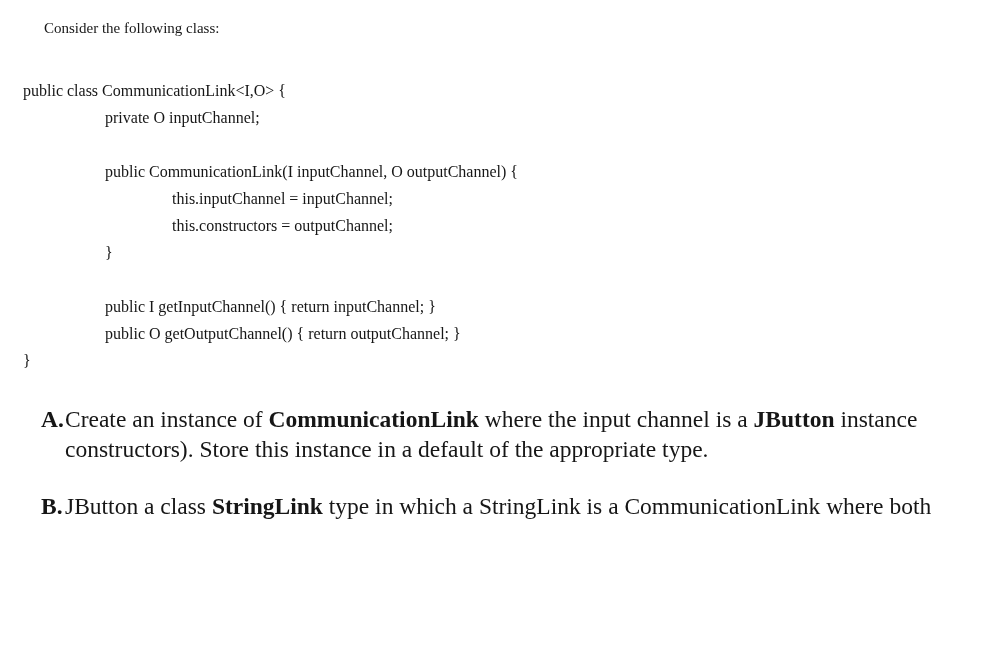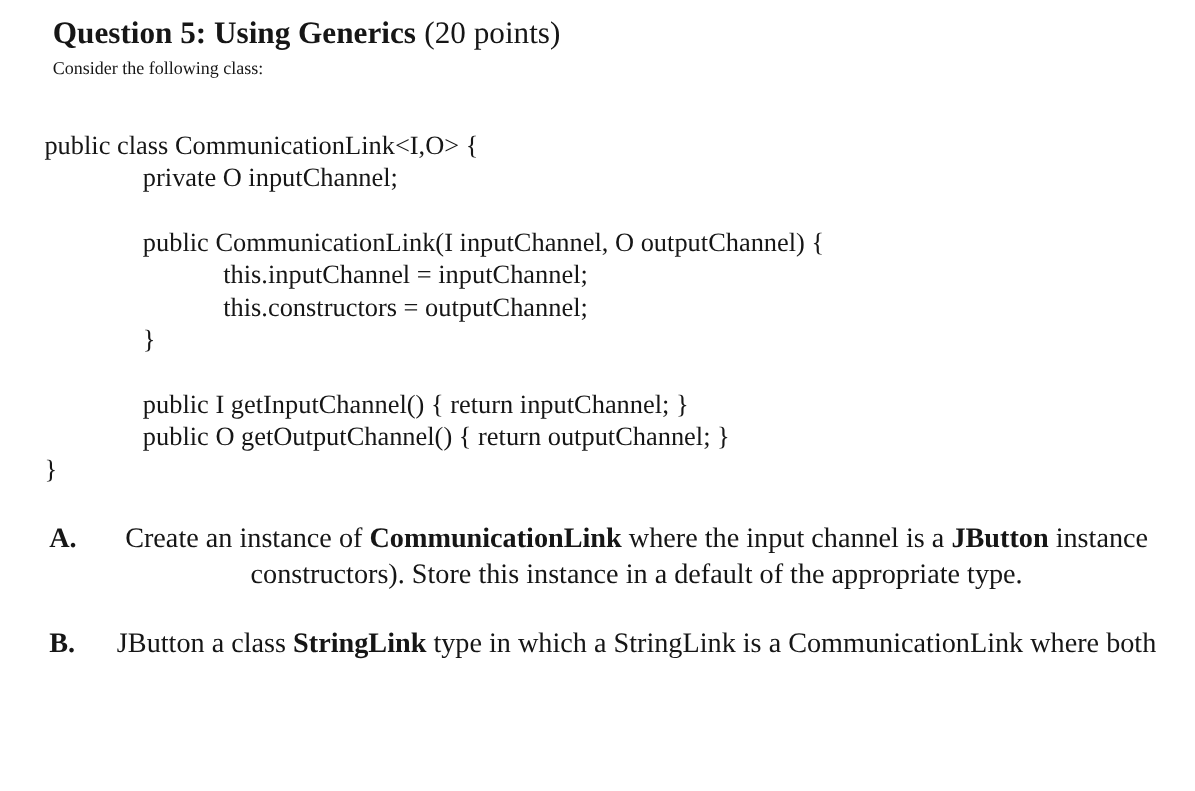--- a/index.html
+++ b/index.html
@@ -35,22 +35,22 @@
     font-weight: normal;
     margin-left: 7px;
   }
   .intro {
     font-size: 15px;
     line-height: 30px;
   }
   
   .code {
     margin-top: 34px;
-    padding-left: 37px;
-    font-size: 22px;
+    padding-left: 23px;
+    font-size: 16px;
     line-height: 27px;
   }
   .code .code-line {
     white-space: pre;
     min-height: 27px;
   }
   .code .ind1 { padding-left: 82px; }
   .code .ind2 { padding-left: 149px; }
   
   .questions {
@@ -66,38 +66,34 @@
   .q-item + .q-item {
     margin-top: 27px;
   }
   .q-label {
     font-weight: bold;
     flex: none;
     width: 24px;
   }
   .q-lines {
     flex: 1;
-    text-align: center;
   }
   .q-line {
     white-space: nowrap;
   }
   .seg-bold {
     font-weight: bold;
   }
 </style>
 </head>
 <body style="color: rgb(22, 22, 22); background: rgb(255, 255, 255);">
 
 <div class="page">
 
   <div class="header">
-    <div class="title">
-      <span class="title-bold">Question 5: Using Generics</span><span class="title-points">(20 points)</span>
-    </div>
     <div class="intro">Consider the following class:</div>
   </div>
 
   <div class="code" id="code-block">
       <div class="code-line ind0">public class CommunicationLink&lt;I,O&gt; {</div>
       <div class="code-line ind1">private O inputChannel;</div>
       <div class="code-line ind0">&nbsp;</div>
       <div class="code-line ind1">public CommunicationLink(I inputChannel, O outputChannel) {</div>
       <div class="code-line ind2">this.inputChannel = inputChannel;</div>
       <div class="code-line ind2">this.constructors = outputChannel;</div>

